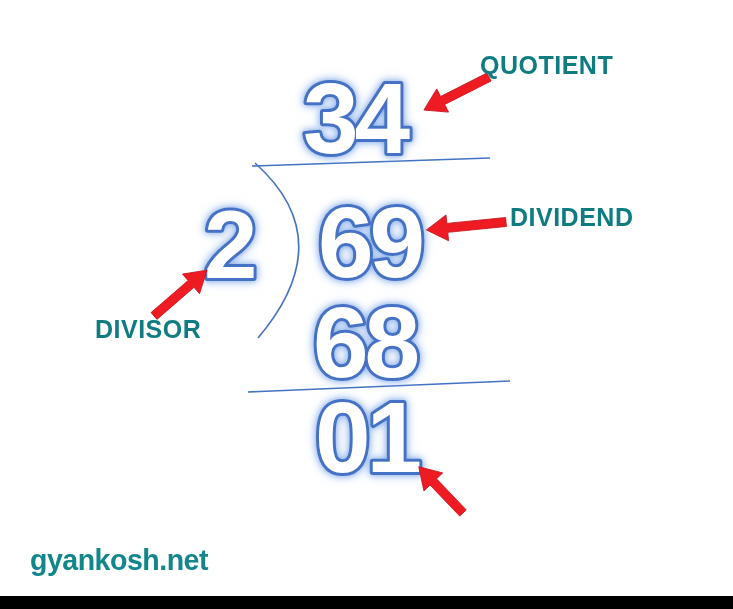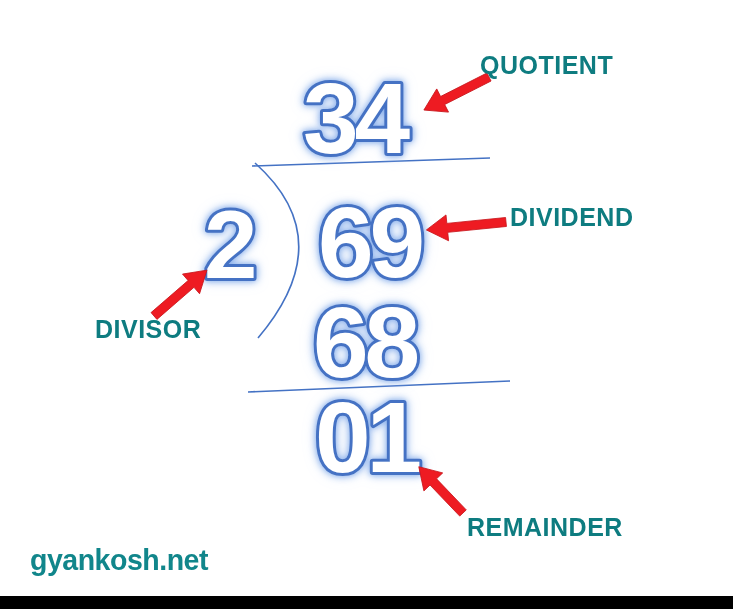--- a/index.html
+++ b/index.html
@@ -112,18 +112,17 @@
       <polygon class="arrow" points="0,-4.5 49,-4.5 49,-13 70,0 49,13 49,4.5 0,4.5"></polygon>
     </g>
     <g transform="translate(463,513) rotate(-133.7)">
       <polygon class="arrow" points="0,-4.5 43,-4.5 43,-13 64,0 43,13 43,4.5 0,4.5"></polygon>
     </g>
   </svg>
 
   <div class="label" style="left:480px; top:53px;">QUOTIENT</div>
   <div class="label" style="left:510px; top:205px;text-align:right;">DIVIDEND</div>
   <div class="label" style="left:95px; top:317px;">DIVISOR</div>
-  <div class="label" style="left:467px; top:515px;">REMAINDER</div>
 
   <div class="watermark">gyankosh.net</div>
   <div class="bottom-bar"></div>
 
 </div>
 
 </body></html>

